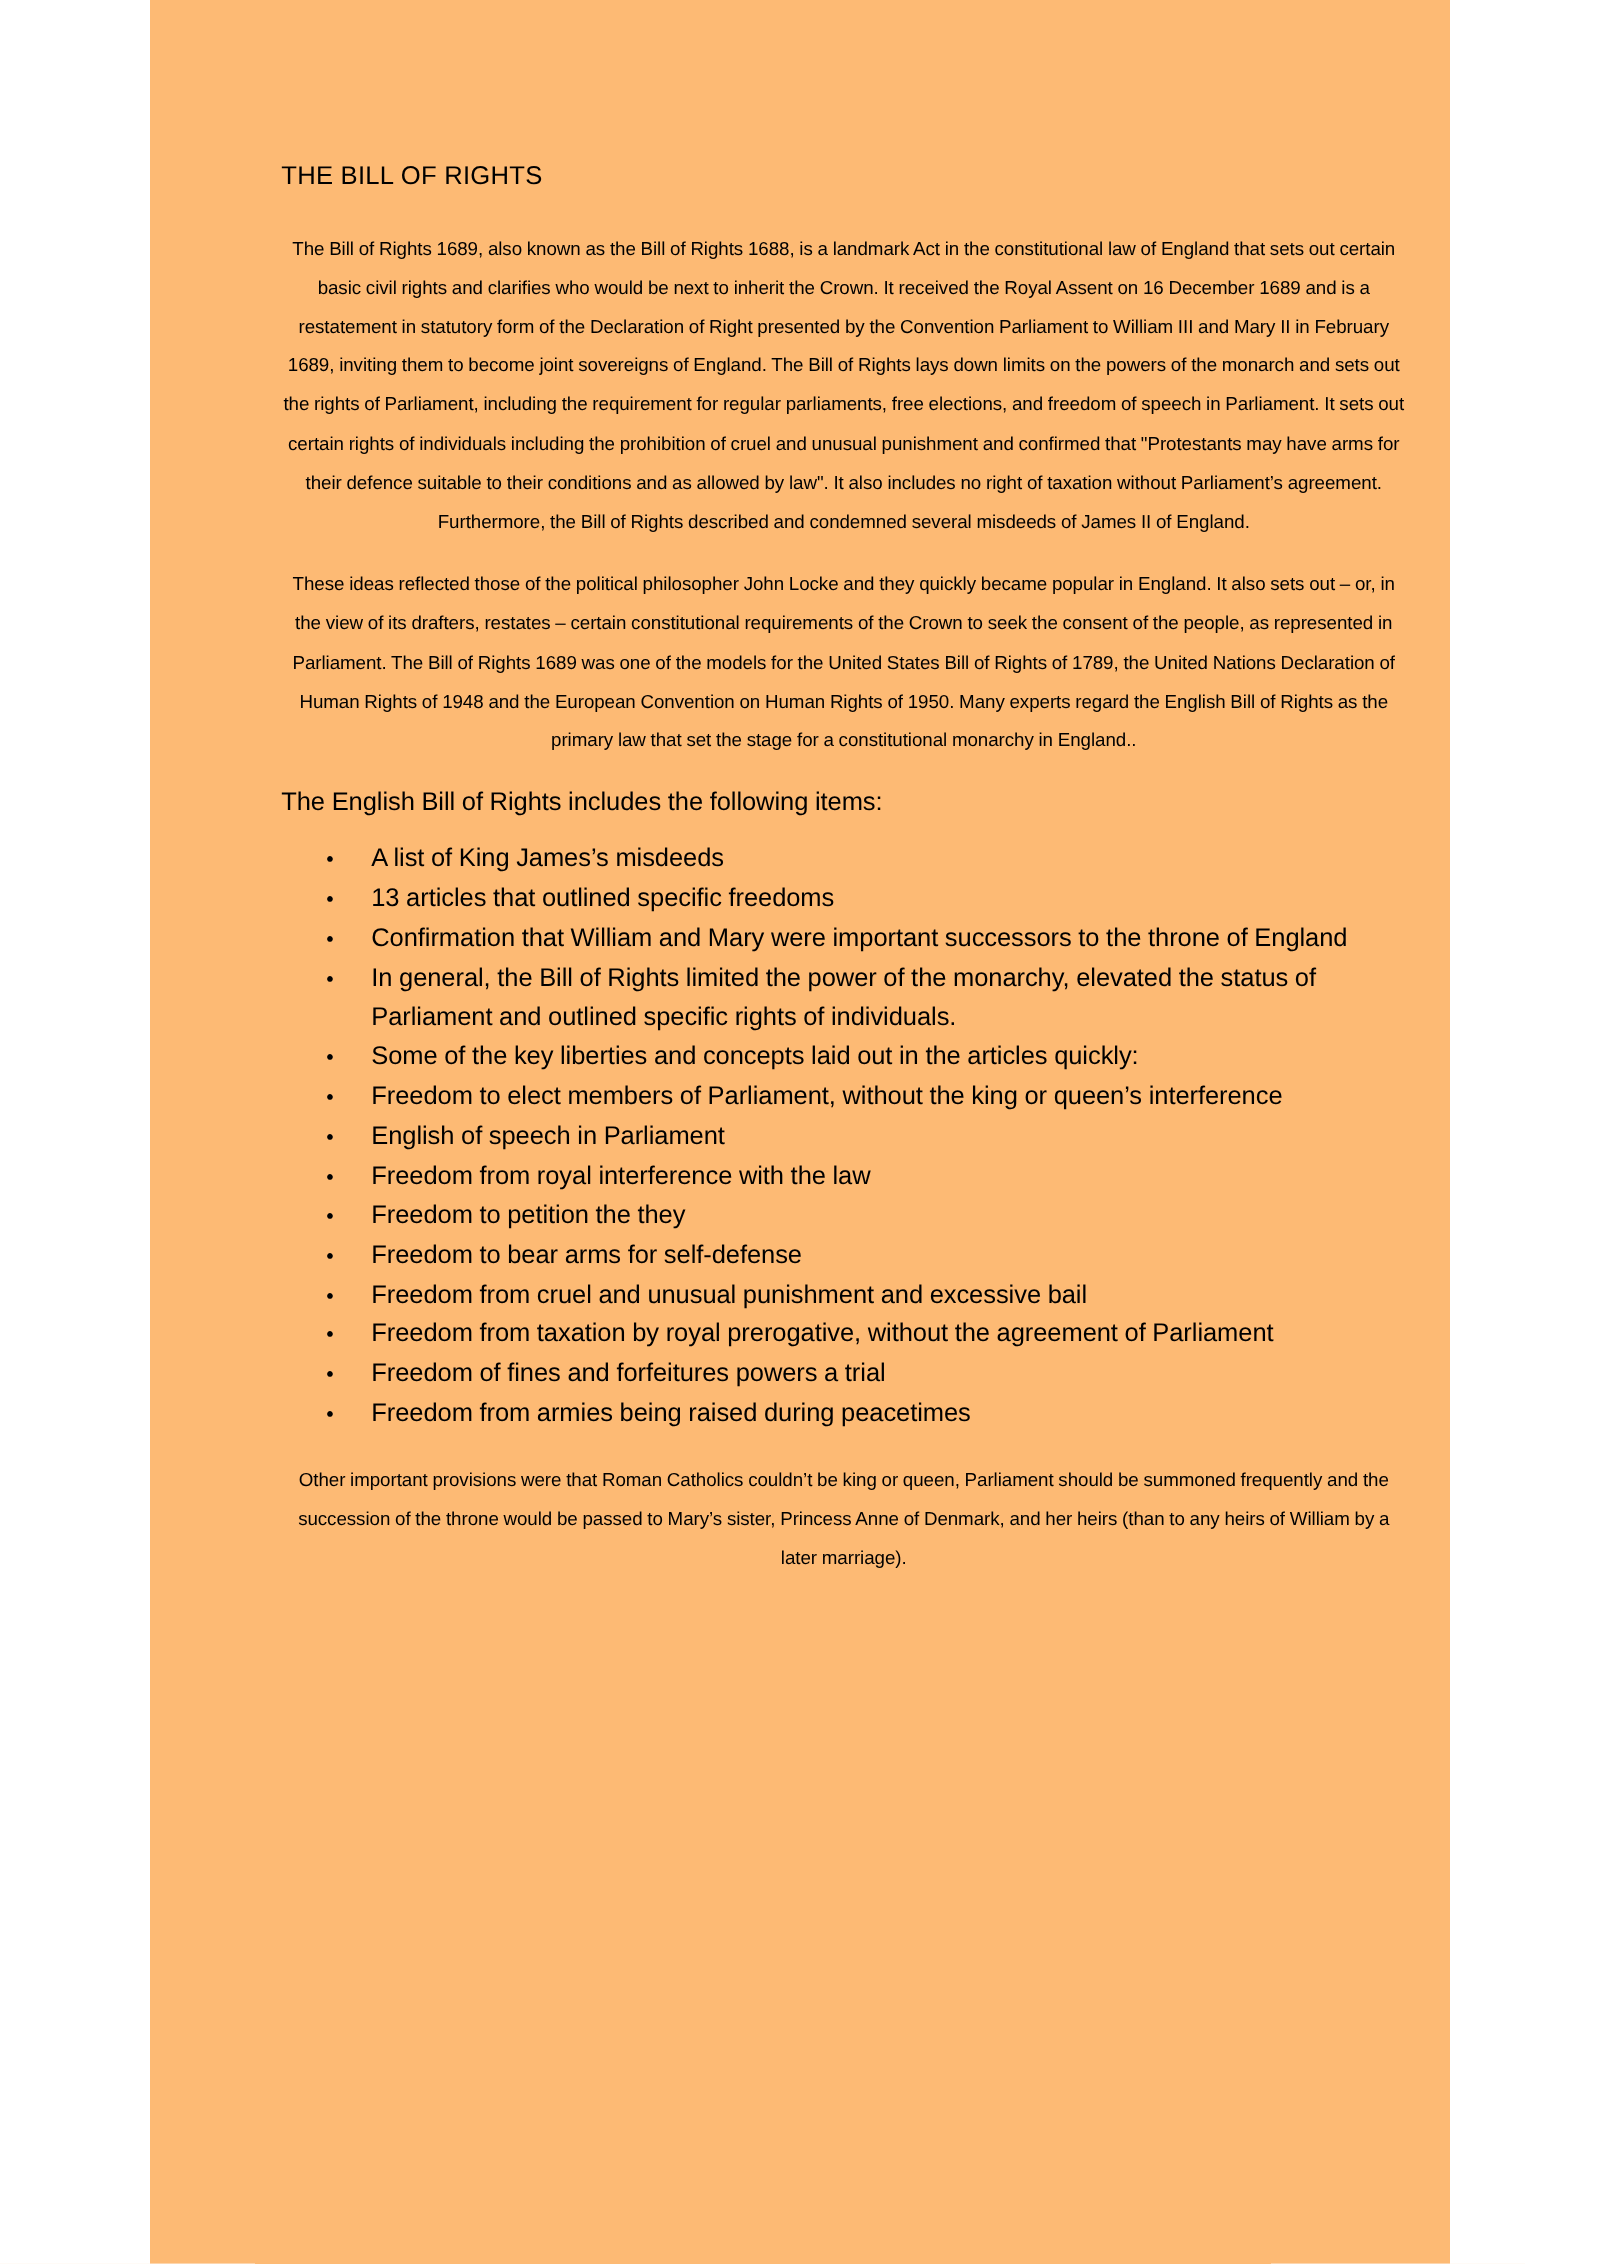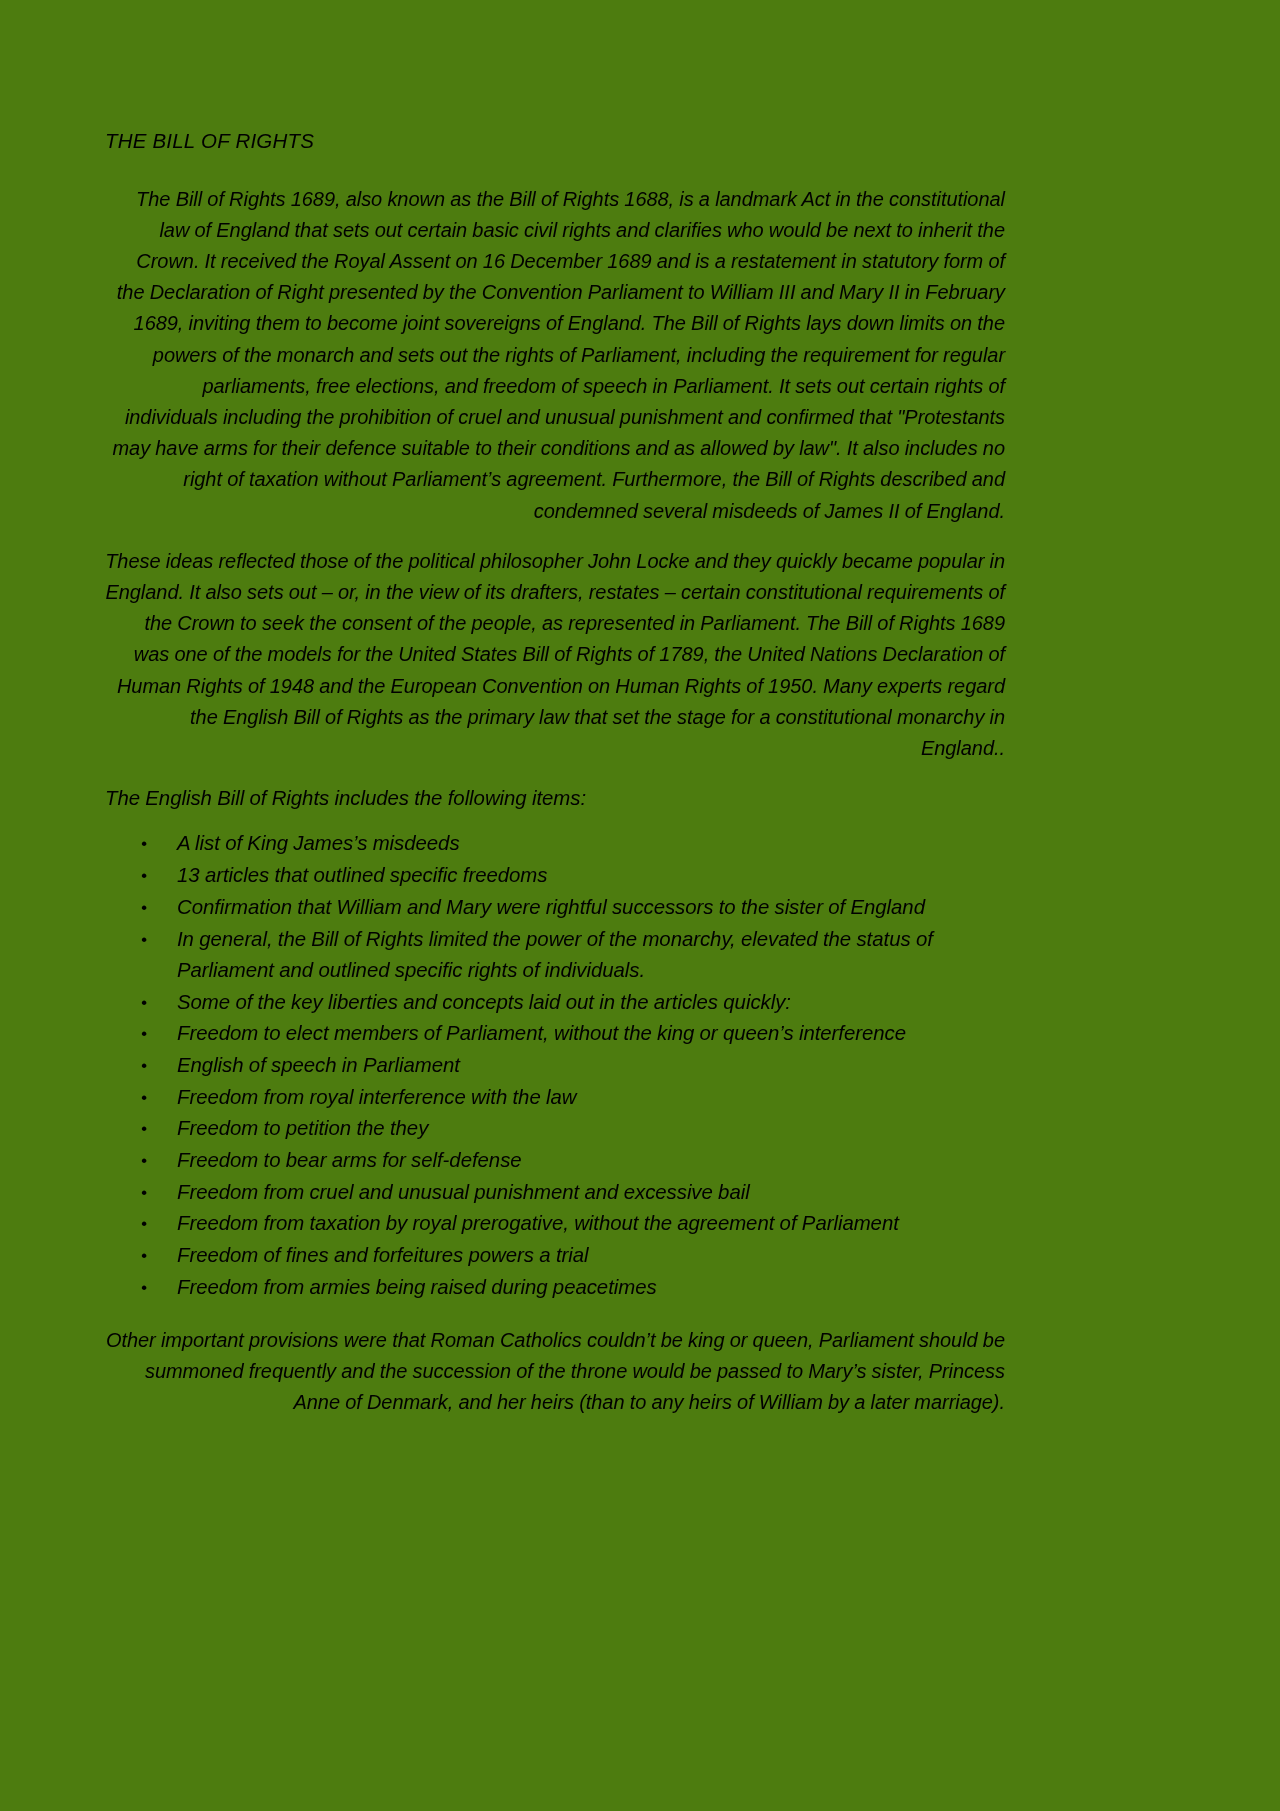--- a/index.html
+++ b/index.html
@@ -3,52 +3,51 @@
 <meta charset="utf-8">
 <title>Document</title>
 <style>
   html, body {
     margin: 0;
     padding: 0;
     background: #ffffff;
   }
   .page {
     position: relative;
-    width: 1280px;
+    width: 1040px;
     height: 1811px;
-    background: #4d7c0f;
+    background: #fdba74;
     margin: 0 auto;
     overflow: hidden;
     box-sizing: border-box;
-    font-style: italic;
   }
   .content {
     position: absolute;
     left: 105px;
     top: 128px;
     width: 900px;
   }
   .doc-title {
     font-family: "Liberation Sans", "DejaVu Sans", sans-serif;
     font-size: 20.5px;
     font-weight: 400;
     color: #000000;
     letter-spacing: 0.2px;
     line-height: 1.25;
     margin: 0 0 30px 0;
     white-space: pre;
   }
   p.body-para {
     font-family: "Liberation Sans", "DejaVu Sans", sans-serif;
-    font-size: 20px;
+    font-size: 15px;
     font-weight: 400;
     color: #000000;
     line-height: 31.2px;
     margin: 0 0 19px 0;
-    text-align: right;
+    text-align: center;
     letter-spacing: -0.05px;
     word-spacing: -0.3px;
   }
   p.lead-in {
     font-family: "Liberation Sans", "DejaVu Sans", sans-serif;
     font-size: 20.4px;
     font-weight: 400;
     color: #000000;
     line-height: 31.2px;
     margin: 16px 0 14px 0;
@@ -104,21 +103,21 @@
       <li>
         <span class="bullet-mark">•</span>
         <span class="bullet-text">A list of King James’s misdeeds</span>
       </li>
       <li>
         <span class="bullet-mark">•</span>
         <span class="bullet-text">13 articles that outlined specific freedoms</span>
       </li>
       <li>
         <span class="bullet-mark">•</span>
-        <span class="bullet-text">Confirmation that William and Mary were rightful successors to the sister of England</span>
+        <span class="bullet-text">Confirmation that William and Mary were important successors to the throne of England</span>
       </li>
       <li>
         <span class="bullet-mark">•</span>
         <span class="bullet-text">In general, the Bill of Rights limited the power of the monarchy, elevated the status of Parliament and outlined specific rights of individuals.</span>
       </li>
       <li>
         <span class="bullet-mark">•</span>
         <span class="bullet-text">Some of the key liberties and concepts laid out in the articles quickly:</span>
       </li>
       <li>

